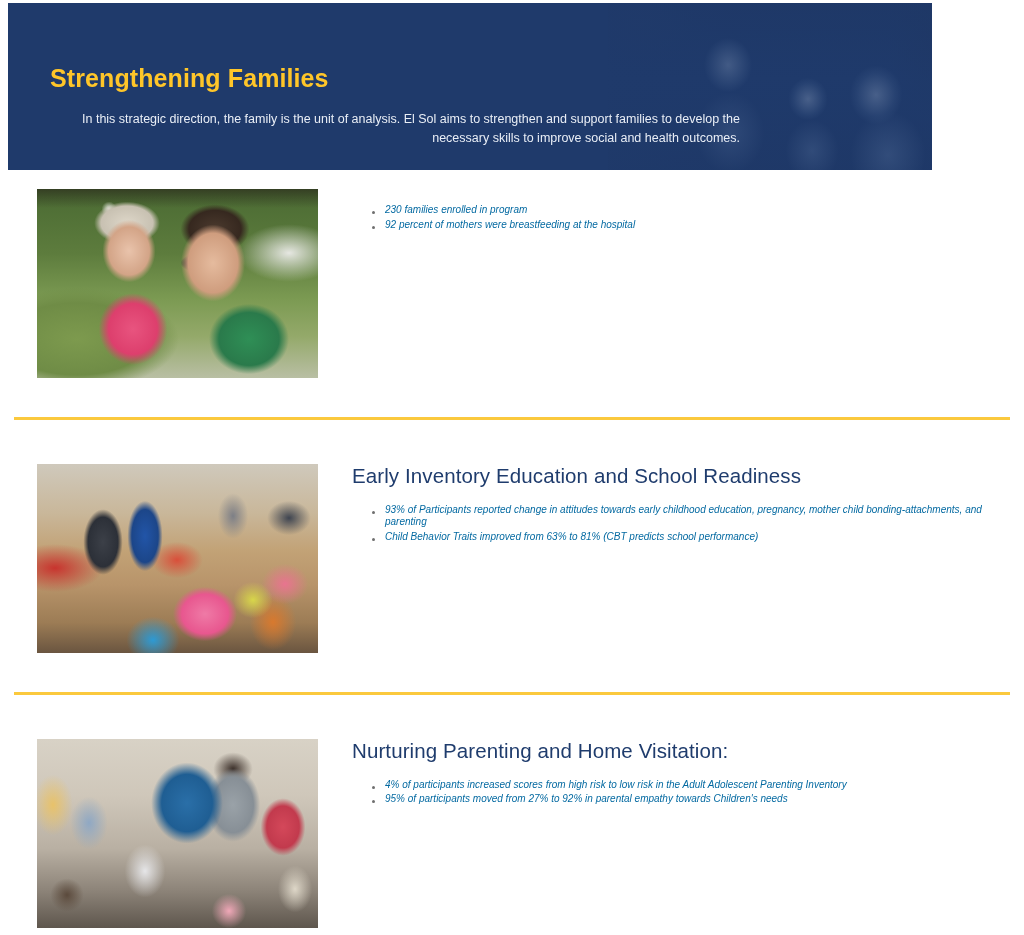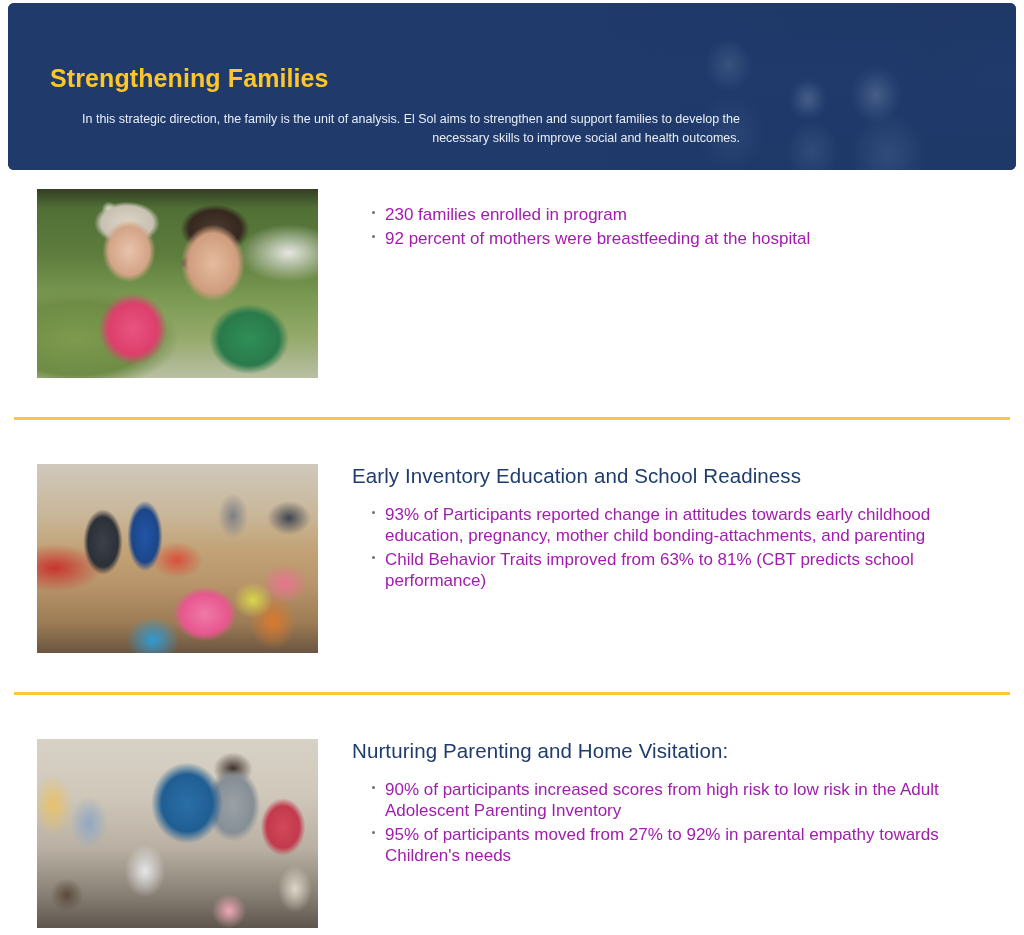--- a/index.html
+++ b/index.html
@@ -17,23 +17,23 @@
     width: 1024px;
     height: 935px;
     background: #ffffff;
   }
 
   
   .banner {
     position: absolute;
     left: 8px;
     top: 3px;
-    width: 1008px;
+    width: 924px;
     height: 167px;
-    border-radius: 6px;
+    border-radius: 0;
     overflow: hidden;
     background: #1f3a6b;
   }
 
   .banner-photo {
     position: absolute;
     inset: 0;
     background:
       
       radial-gradient(ellipse 58px 74px at 742px 96px, #9fb4cf 0%, #6d87ab 42%, rgba(60,85,125,0) 72%),
@@ -189,24 +189,25 @@
   }
 
   .bullets {
     margin-top: 15px;
     padding-left: 33px;
     list-style: none;
   }
 
   .bullets li {
     position: relative;
-    color: #a21caf;
-    font-size: 17px;
+    color: #0369a1;
+    font-size: 10px;
     line-height: 1.27;
     padding: 0 0 2px 0;
+    font-style: italic;
   }
 
   .bullets li::before {
     content: "";
     position: absolute;
     left: -13px;
     top: 7px;
     width: 3px;
     height: 3px;
     background: #6f6f6f;
@@ -267,19 +268,19 @@
 
   <div class="divider divider-2"></div>
 
   <div class="section section-3">
     <div class="thumb">
       <div class="photo-family"></div>
     </div>
     <div class="body-col">
       <h2 class="section-title">Nurturing Parenting and Home Visitation:</h2>
       <ul class="bullets">
-        <li>90% of participants increased scores from high risk to low risk in the Adult Adolescent Parenting Inventory</li>
+        <li>4% of participants increased scores from high risk to low risk in the Adult Adolescent Parenting Inventory</li>
         <li>95% of participants moved from 27% to 92% in parental empathy towards Children's needs</li>
       </ul>
     </div>
   </div>
 
 </div>
 
 </body></html>

